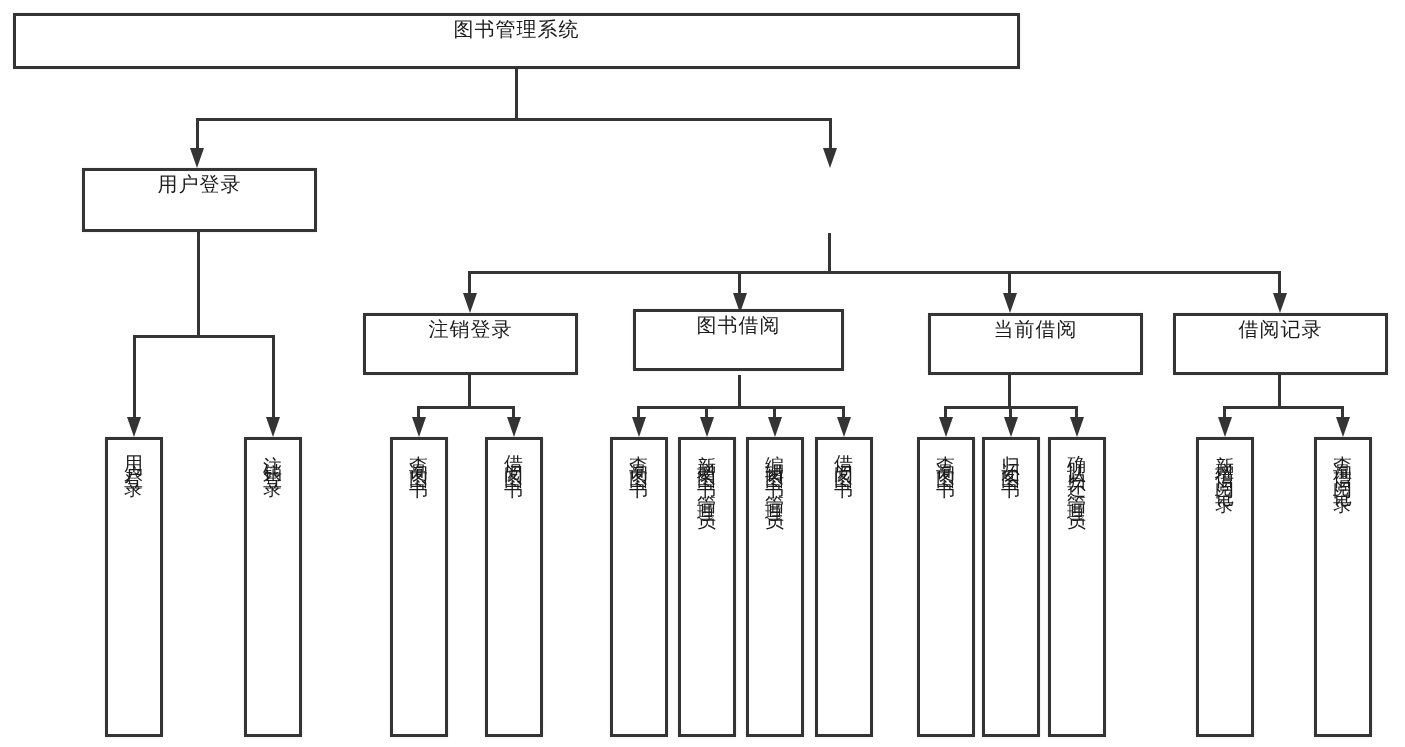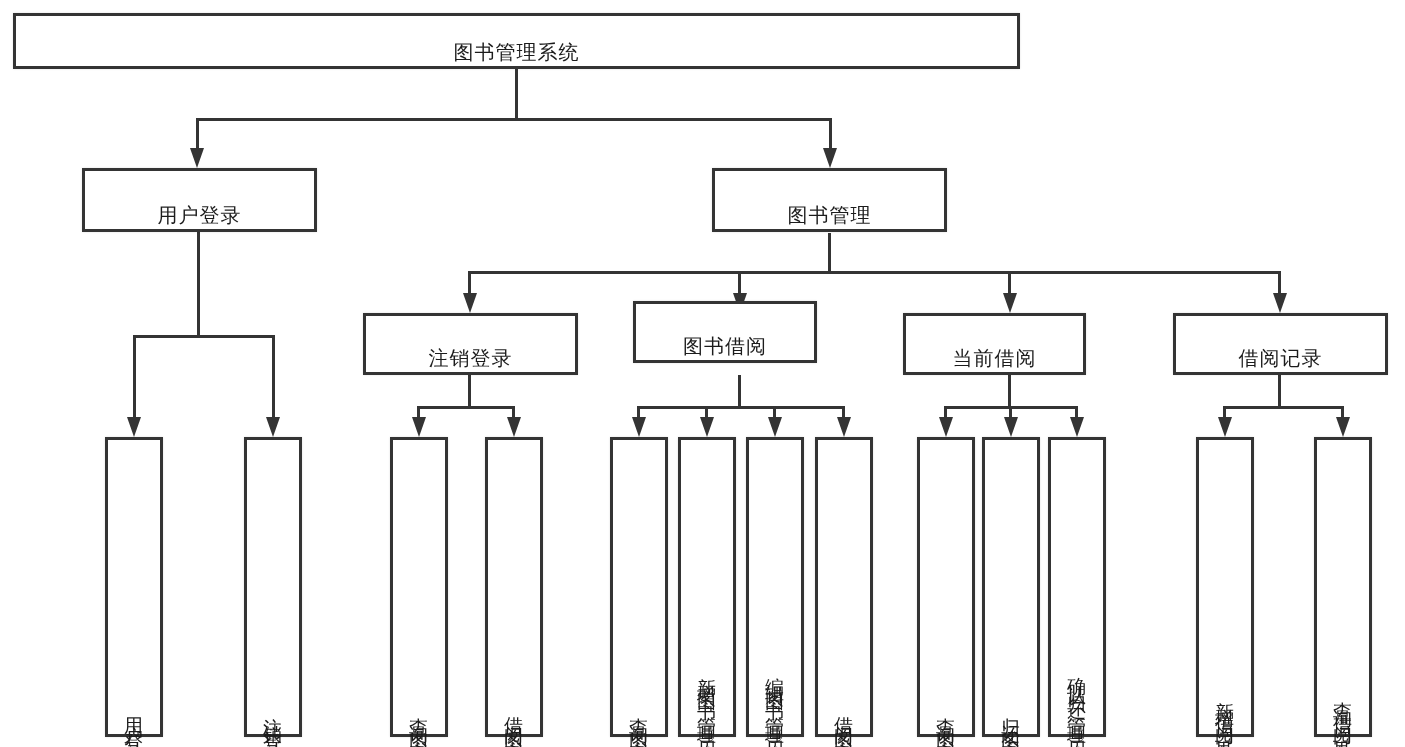--- a/index.html
+++ b/index.html
@@ -16,21 +16,21 @@
     height: 747px;
     background: #ffffff;
     overflow: hidden;
   }
   .box {
     position: absolute;
     box-sizing: border-box;
     background: var(--box-bg);
     border: 3px solid var(--line);
     display: flex;
-    align-items: flex-end;
+    align-items: flex-start;
     justify-content: center;
     box-shadow: 0 0 2px rgba(0,0,0,0.12);
   }
   .lbl {
     font-size: 20px;
     color: var(--text);
     letter-spacing: 1px;
     white-space: nowrap;
   }
   .vlbl {
@@ -124,31 +124,28 @@
   <div class="vl" style="left:1341px;top:406px;height:15px"></div>
   <div class="ah" style="left:1336px;top:417px"></div>
 
   <div class="box" style="left:13px;top:13px;width:1007px;height:56px">
     <span class="lbl">图书管理系统</span>
   </div>
 
   <div class="box" style="left:82px;top:168px;width:235px;height:64px">
     <span class="lbl">用户登录</span>
   </div>
-  <div class="box" style="left:712px;top:168px;width:235px;height:64px">
-    <span class="lbl">图书管理</span>
-  </div>
 
   <div class="box" style="left:363px;top:313px;width:215px;height:62px">
     <span class="lbl">注销登录</span>
   </div>
-  <div class="box" style="left:633px;top:301px;width:184px;height:62px">
+  <div class="box" style="left:633px;top:309px;width:211px;height:62px">
     <span class="lbl">图书借阅</span>
   </div>
-  <div class="box" style="left:903px;top:313px;width:183px;height:62px">
+  <div class="box" style="left:928px;top:313px;width:215px;height:62px">
     <span class="lbl">当前借阅</span>
   </div>
   <div class="box" style="left:1173px;top:313px;width:215px;height:62px">
     <span class="lbl">借阅记录</span>
   </div>
 
   <div class="box" style="left:105px;top:437px;width:58px;height:300px">
     <span class="vlbl">用户登录</span>
   </div>
   <div class="box" style="left:244px;top:437px;width:58px;height:300px">

